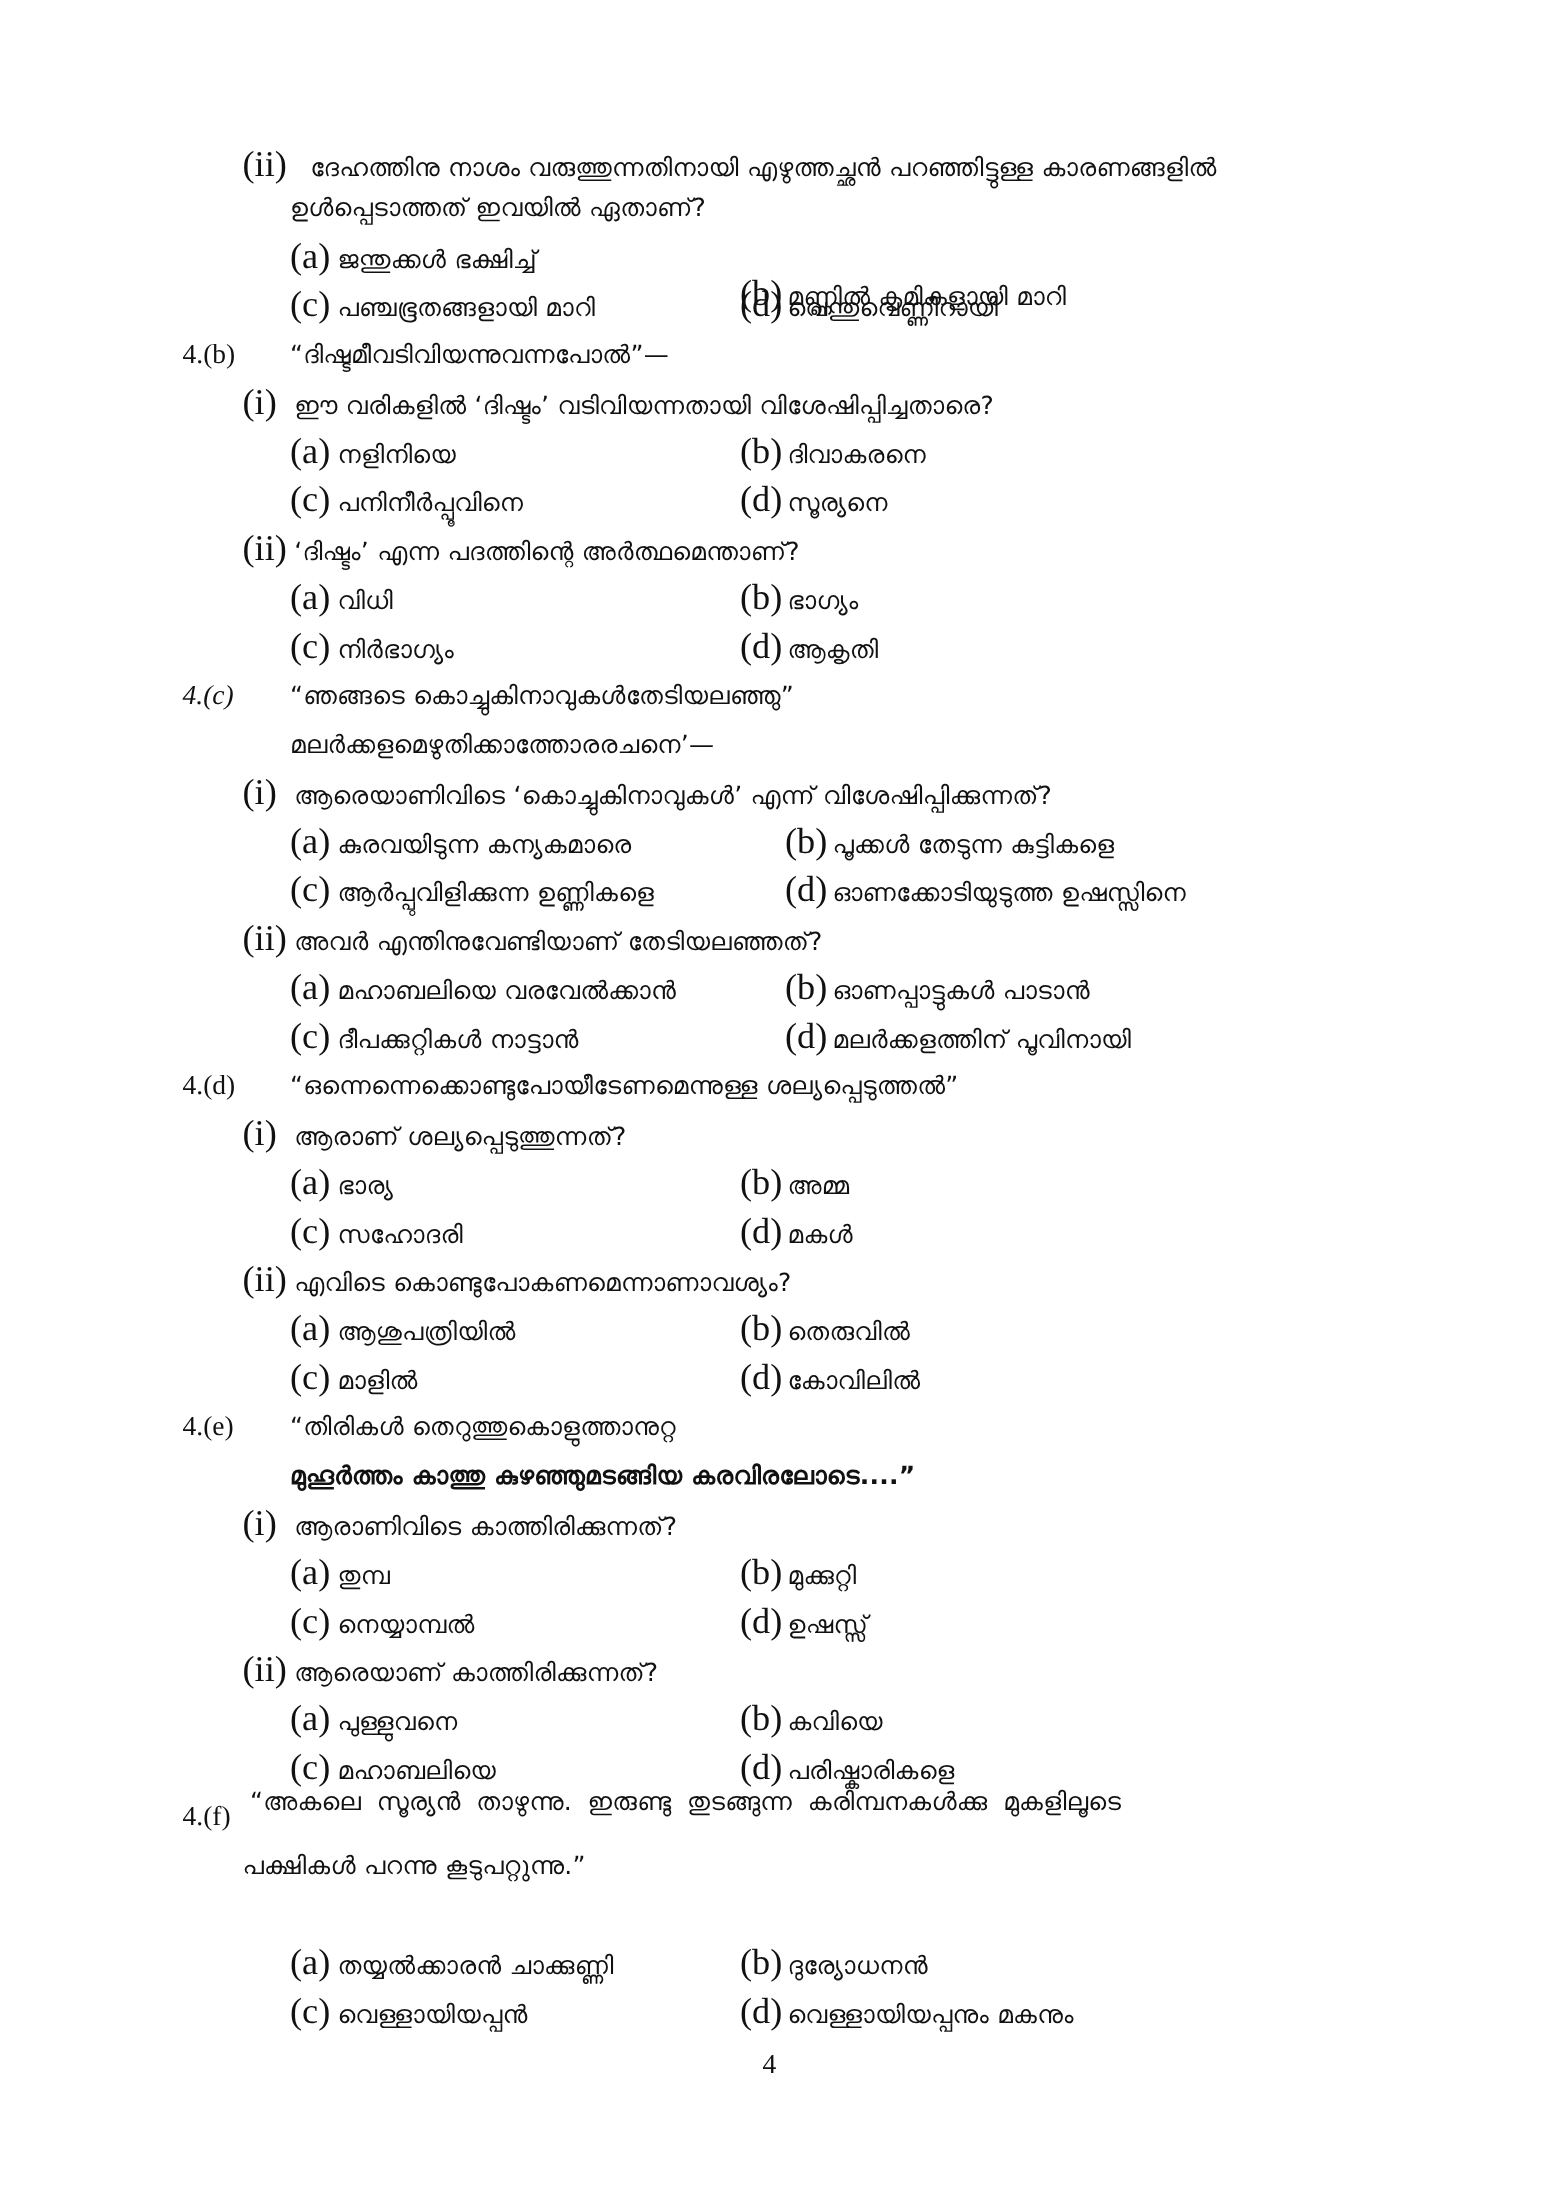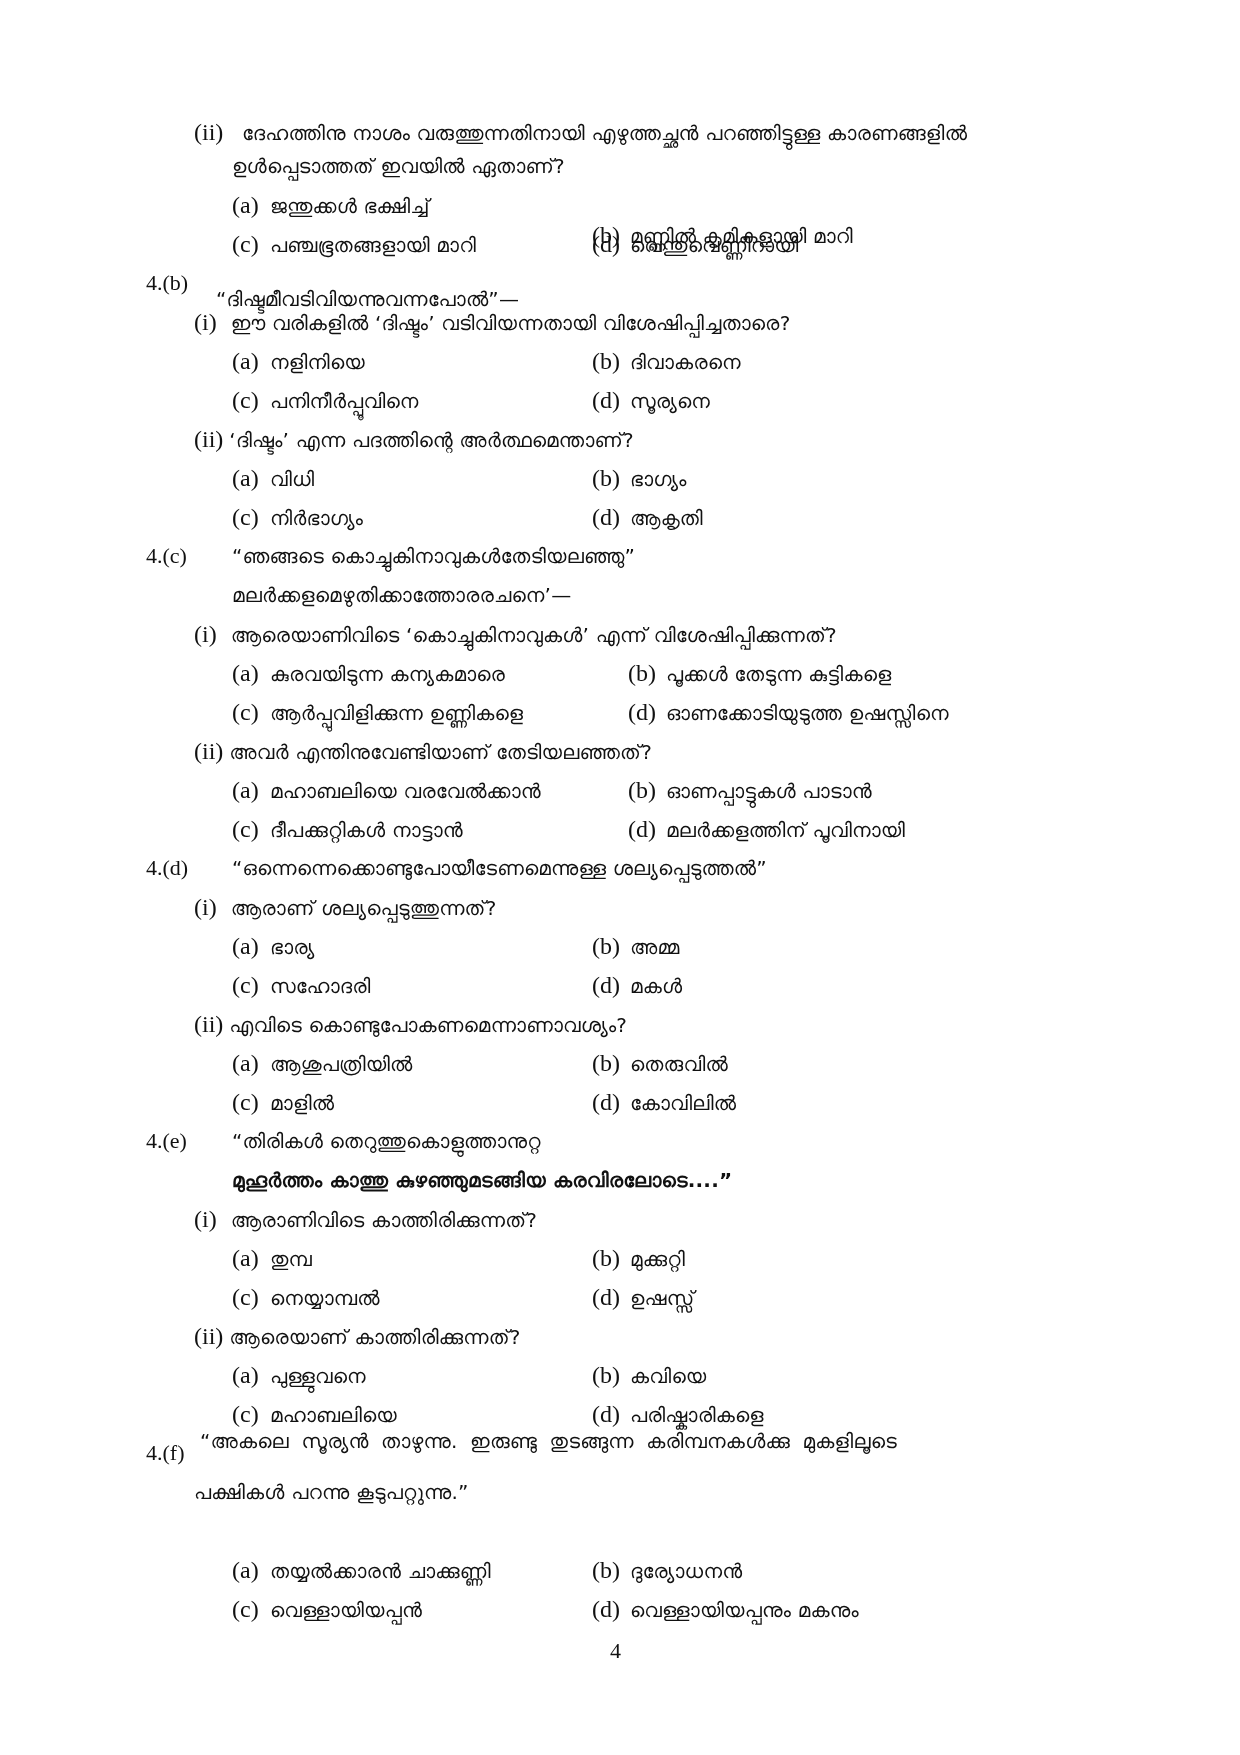--- a/index.html
+++ b/index.html
@@ -3,21 +3,21 @@
   <meta charset="utf-8">
   <style>
     html, body { margin: 0; padding: 0; background: #ffffff; }
     body {
       width: 1240px; height: 1755px; position: relative; overflow: hidden;
       font-family: "DejaVu Serif", "Liberation Serif", serif;
       color: #111111;
     }
     .page { position: absolute; left: 0; top: 0; width: 1240px; height: 1755px; }
     .line { position: absolute; white-space: nowrap; font-size: 21px; line-height: 30px; }
-    .label { font-family: "Liberation Serif", serif; font-size: 24px; }
+    .label { font-family: "Liberation Serif", serif; font-size: 29px; }
     .ml { font-family: "DejaVu Sans", sans-serif; font-size: 20px; letter-spacing: 0.2px; }
     .qnum { position: absolute; font-family: "Liberation Serif", serif; font-size: 22px; line-height: 30px; }
     .opt { position: absolute; white-space: nowrap; line-height: 30px; }
     .opt .label { display: inline-block; width: 38px; }
     .pageno { position: absolute; left: 610px; top: 1638px; font-family: "Liberation Serif", serif; font-size: 22px; }
   </style>
 </head>
 <body>
 
 <div class="page">
@@ -28,35 +28,35 @@
   </div>
   <div class="line" style="left:232px; top:151px;">
     <span class="ml">ഉൾപ്പെടാത്തത് ഇവയിൽ ഏതാണ്?</span>
   </div>
   <div class="opt" style="left:232px; top:190px;"><span class="label">(a)</span><span class="ml">ജന്തുക്കൾ ഭക്ഷിച്ച്</span></div>
   <div class="opt" style="left:592px; top:176px;margin-top:44px;"><span class="label">(b)</span><span class="ml">മണ്ണിൽ കൃമികളായി മാറി</span></div>
   <div class="opt" style="left:232px; top:229px;"><span class="label">(c)</span><span class="ml">പഞ്ചഭൂതങ്ങളായി മാറി</span></div>
   <div class="opt" style="left:592px; top:229px;"><span class="label">(d)</span><span class="ml">വെന്തുവെണ്ണീറായി</span></div>
 
   <div class="qnum" style="left:146px; top:268px;">4.(b)</div>
-  <div class="line" style="left:216px; top:268px;margin-top:16px;"><span class="ml">“ദിഷ്ടമീവടിവിയന്നുവന്നപോൽ”—</span></div>
+  <div class="line" style="left:232px; top:268px;"><span class="ml">“ദിഷ്ടമീവടിവിയന്നുവന്നപോൽ”—</span></div>
 
   <div class="line" style="left:194px; top:307px;"><span class="label">(i)</span><span class="ml" style="margin-left:14px">ഈ വരികളിൽ ‘ദിഷ്ടം’ വടിവിയന്നതായി വിശേഷിപ്പിച്ചതാരെ?</span></div>
   <div class="opt" style="left:232px; top:346px;"><span class="label">(a)</span><span class="ml">നളിനിയെ</span></div>
   <div class="opt" style="left:592px; top:346px;"><span class="label">(b)</span><span class="ml">ദിവാകരനെ</span></div>
   <div class="opt" style="left:232px; top:385px;"><span class="label">(c)</span><span class="ml">പനിനീർപ്പൂവിനെ</span></div>
   <div class="opt" style="left:592px; top:385px;"><span class="label">(d)</span><span class="ml">സൂര്യനെ</span></div>
 
   <div class="line" style="left:194px; top:424px;"><span class="label">(ii)</span><span class="ml" style="margin-left:6px">‘ദിഷ്ടം’ എന്ന പദത്തിന്റെ അർത്ഥമെന്താണ്?</span></div>
   <div class="opt" style="left:232px; top:463px;"><span class="label">(a)</span><span class="ml">വിധി</span></div>
   <div class="opt" style="left:592px; top:463px;"><span class="label">(b)</span><span class="ml">ഭാഗ്യം</span></div>
   <div class="opt" style="left:232px; top:502px;"><span class="label">(c)</span><span class="ml">നിർഭാഗ്യം</span></div>
   <div class="opt" style="left:592px; top:502px;"><span class="label">(d)</span><span class="ml">ആകൃതി</span></div>
 
-  <div class="qnum" style="left:146px; top:541px;">4.(c)</div>
+  <div class="qnum" style="left:146px; top:541px;font-style:italic;">4.(c)</div>
   <div class="line" style="left:232px; top:541px;text-align:center;"><span class="ml">“ഞങ്ങടെ കൊച്ചുകിനാവുകൾതേടിയലഞ്ഞു”</span></div>
   <div class="line" style="left:232px; top:580px;"><span class="ml">മലർക്കളമെഴുതിക്കാത്തോരരചനെ’—</span></div>
 
   <div class="line" style="left:194px; top:619px;"><span class="label">(i)</span><span class="ml" style="margin-left:14px">ആരെയാണിവിടെ ‘കൊച്ചുകിനാവുകൾ’ എന്ന് വിശേഷിപ്പിക്കുന്നത്?</span></div>
   <div class="opt" style="left:232px; top:658px;"><span class="label">(a)</span><span class="ml">കുരവയിടുന്ന കന്യകമാരെ</span></div>
   <div class="opt" style="left:628px; top:658px;"><span class="label">(b)</span><span class="ml">പൂക്കൾ തേടുന്ന കുട്ടികളെ</span></div>
   <div class="opt" style="left:232px; top:697px;"><span class="label">(c)</span><span class="ml">ആർപ്പുവിളിക്കുന്ന ഉണ്ണികളെ</span></div>
   <div class="opt" style="left:628px; top:697px;"><span class="label">(d)</span><span class="ml">ഓണക്കോടിയുടുത്ത ഉഷസ്സിനെ</span></div>
 
   <div class="line" style="left:194px; top:736px;"><span class="label">(ii)</span><span class="ml" style="margin-left:6px">അവർ എന്തിനുവേണ്ടിയാണ് തേടിയലഞ്ഞത്?</span></div>

